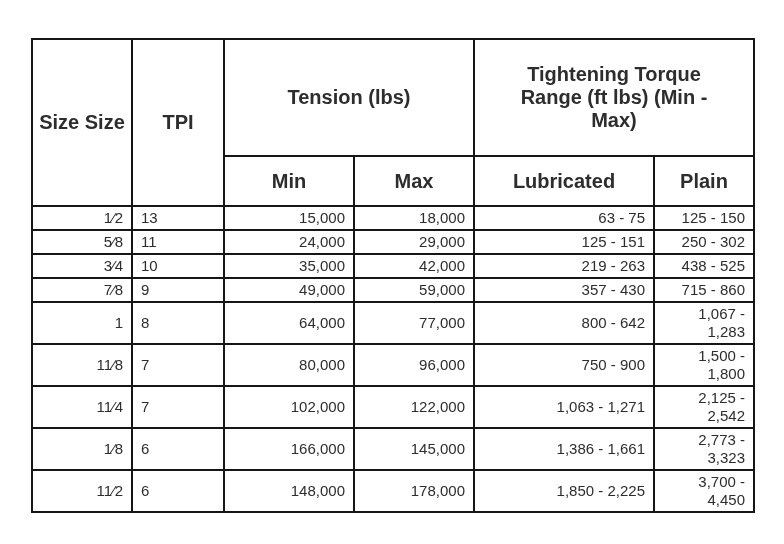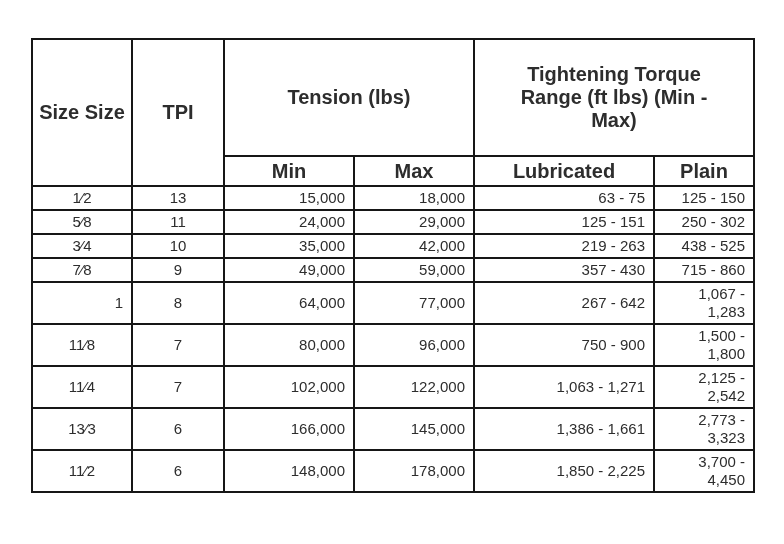--- a/index.html
+++ b/index.html
@@ -28,34 +28,34 @@
     overflow: hidden;
   }
   thead th {
     font-weight: bold;
     font-size: 20px;
     text-align: center;
     vertical-align: middle;
     padding: 2px 6px;
   }
   tr.header-groups { height: 117px; }
-  tr.header-subs   { height: 30px; }
+  tr.header-subs   { height: 50px; }
   th.th-torque .wrap-limit {
     display: inline-block;
     max-width: 212px;
   }
   tbody td {
     font-size: 15px;
     line-height: 18px;
     padding: 2px 8px;
     height: 21px;
     vertical-align: middle;
   }
-  .col-bolt-size  { text-align: center; }
-  .col-tpi        { text-align: center; }
+  .col-bolt-size  { text-align: right; }
+  .col-tpi        { text-align: left; }
   .col-tension-min{ text-align: right; }
   .col-tension-max{ text-align: right; margin-left: 6px; }
   .col-lubricated { text-align: right; }
   .col-plain      { text-align: right; }
   td.align-right  { text-align: right; }
 </style>
 </head>
 <body>
 
 <table class="data-table">
@@ -114,41 +114,41 @@
         <td class="col-tension-min">49,000</td>
         <td class="col-tension-max">59,000</td>
         <td class="col-lubricated">357 - 430</td>
         <td class="col-plain">715 - 860</td>
       </tr>
       <tr>
         <td class="col-bolt-size align-right">1</td>
         <td class="col-tpi">8</td>
         <td class="col-tension-min">64,000</td>
         <td class="col-tension-max">77,000</td>
-        <td class="col-lubricated">267 - 642</td>
+        <td class="col-lubricated">800 - 642</td>
         <td class="col-plain">1,067 - 1,283</td>
       </tr>
       <tr>
         <td class="col-bolt-size">11⁄8</td>
         <td class="col-tpi">7</td>
         <td class="col-tension-min">80,000</td>
         <td class="col-tension-max">96,000</td>
         <td class="col-lubricated">750 - 900</td>
         <td class="col-plain">1,500 - 1,800</td>
       </tr>
       <tr>
         <td class="col-bolt-size">11⁄4</td>
         <td class="col-tpi">7</td>
         <td class="col-tension-min">102,000</td>
         <td class="col-tension-max">122,000</td>
         <td class="col-lubricated">1,063 - 1,271</td>
         <td class="col-plain">2,125 - 2,542</td>
       </tr>
       <tr>
-        <td class="col-bolt-size">13⁄3</td>
+        <td class="col-bolt-size">1⁄8</td>
         <td class="col-tpi">6</td>
         <td class="col-tension-min">166,000</td>
         <td class="col-tension-max">145,000</td>
         <td class="col-lubricated">1,386 - 1,661</td>
         <td class="col-plain">2,773 - 3,323</td>
       </tr>
       <tr>
         <td class="col-bolt-size">11⁄2</td>
         <td class="col-tpi">6</td>
         <td class="col-tension-min">148,000</td>

